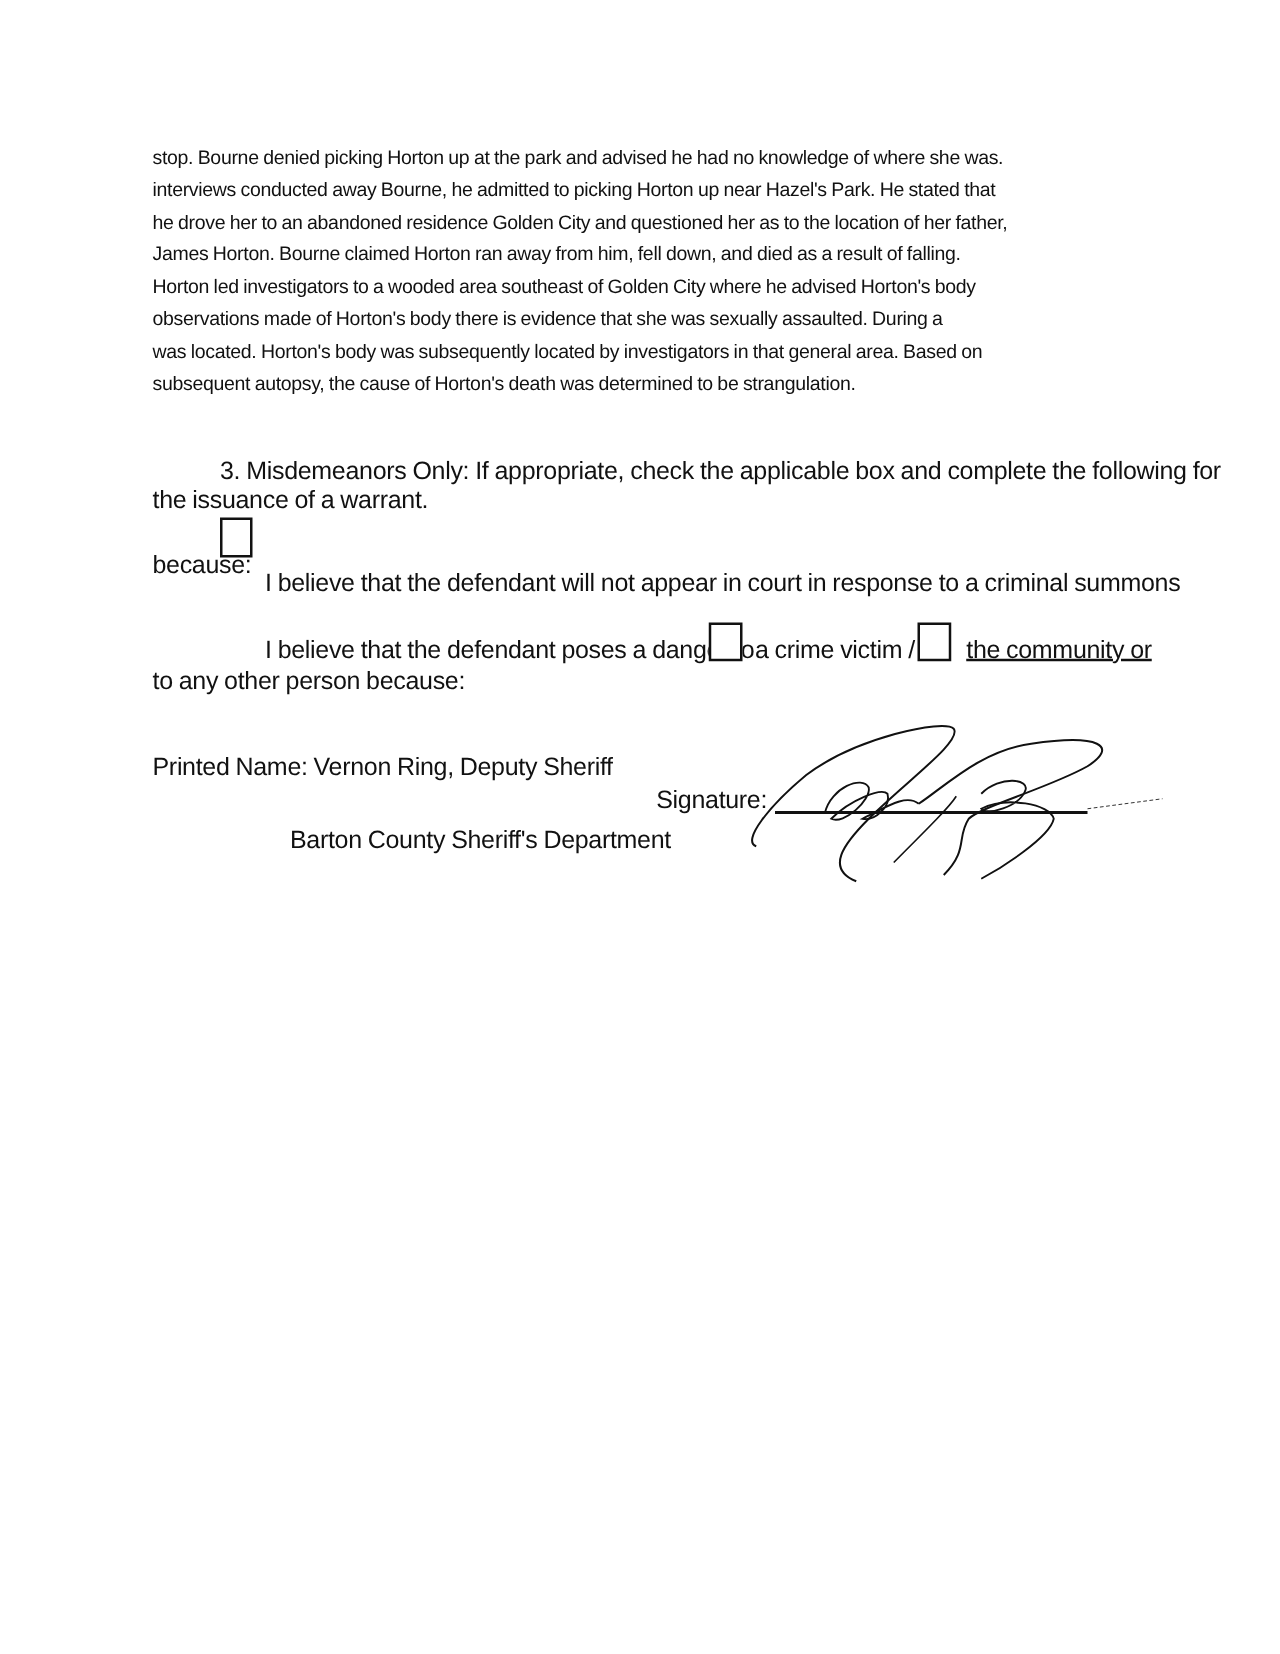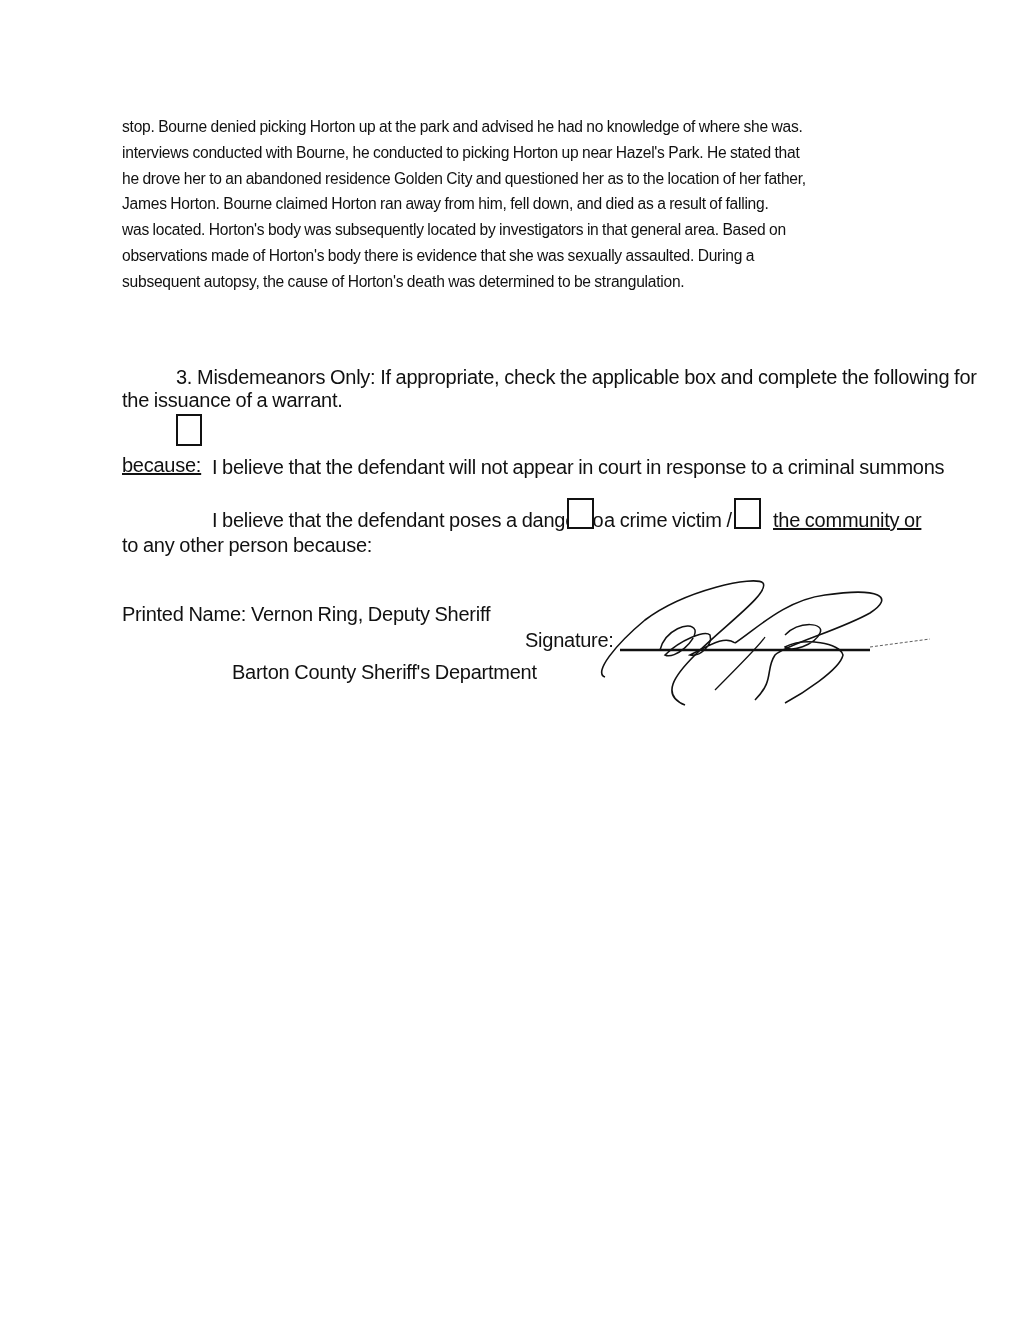--- a/index.html
+++ b/index.html
@@ -61,34 +61,35 @@
       height: 135px;
     }
   </style>
 </head>
 <body>
 
 <div class="page">
 
   <div class="narrative">
     <span class="line">stop.  Bourne denied picking Horton up at the park and advised he had no knowledge of where she was.</span>
-    <span class="line">interviews conducted with Bourne, he conducted to picking Horton up near Hazel's Park.  He stated that</span>
+    <span class="line">interviews conducted away Bourne, he admitted to picking Horton up near Hazel's Park.  He stated that</span>
     <span class="line">he drove her to an abandoned residence Golden City and questioned her as to the location of her father,</span>
     <span class="line">James Horton.  Bourne claimed Horton ran away from him, fell down, and died as a result of falling.</span>
+    <span class="line">Horton led investigators to a wooded area southeast of Golden City where he advised Horton's body</span>
+    <span class="line">observations made of Horton's body there is evidence that she was sexually assaulted.  During a</span>
     <span class="line">was located. Horton's body was subsequently located by investigators in that general area.  Based on</span>
-    <span class="line">observations made of Horton's body there is evidence that she was sexually assaulted.  During a</span>
     <span class="line">subsequent autopsy, the cause of Horton's death was determined to be strangulation.</span>
   </div>
 
   <span class="abs" style="left:176px; top:367px;">3. Misdemeanors Only:  If appropriate, check the applicable box and complete the following for</span>
   <span class="abs" style="left:122px; top:390px;">the issuance of a warrant.</span>
 
   <div class="checkbox cb-appear"></div>
   <span class="abs" style="left:212px; top:422px;margin-top:35px;">I believe that the defendant will not appear in court in response to a criminal summons</span>
-  <span class="abs" style="left:122px; top:455px;text-decoration:underline;">because:</span>
+  <span class="abs" style="left:122px; top:442px;">because:</span>
 
   <span class="abs" style="left:212px; top:510px;">I believe that the defendant poses a danger to</span>
   <div class="checkbox cb-victim"></div>
   <span class="abs" style="left:604px; top:510px;text-align:center;">a crime victim /</span>
   <div class="checkbox cb-community"></div>
   <span class="abs" style="left:773px; top:510px;text-decoration:underline;">the community or</span>
   <span class="abs" style="left:122px; top:535px;">to any other person because:</span>
 
   <span class="abs" style="left:122px; top:604px;">Printed Name: Vernon Ring, Deputy Sheriff</span>
   <span class="abs" style="left:232px; top:662px;">Barton County Sheriff's Department</span>

